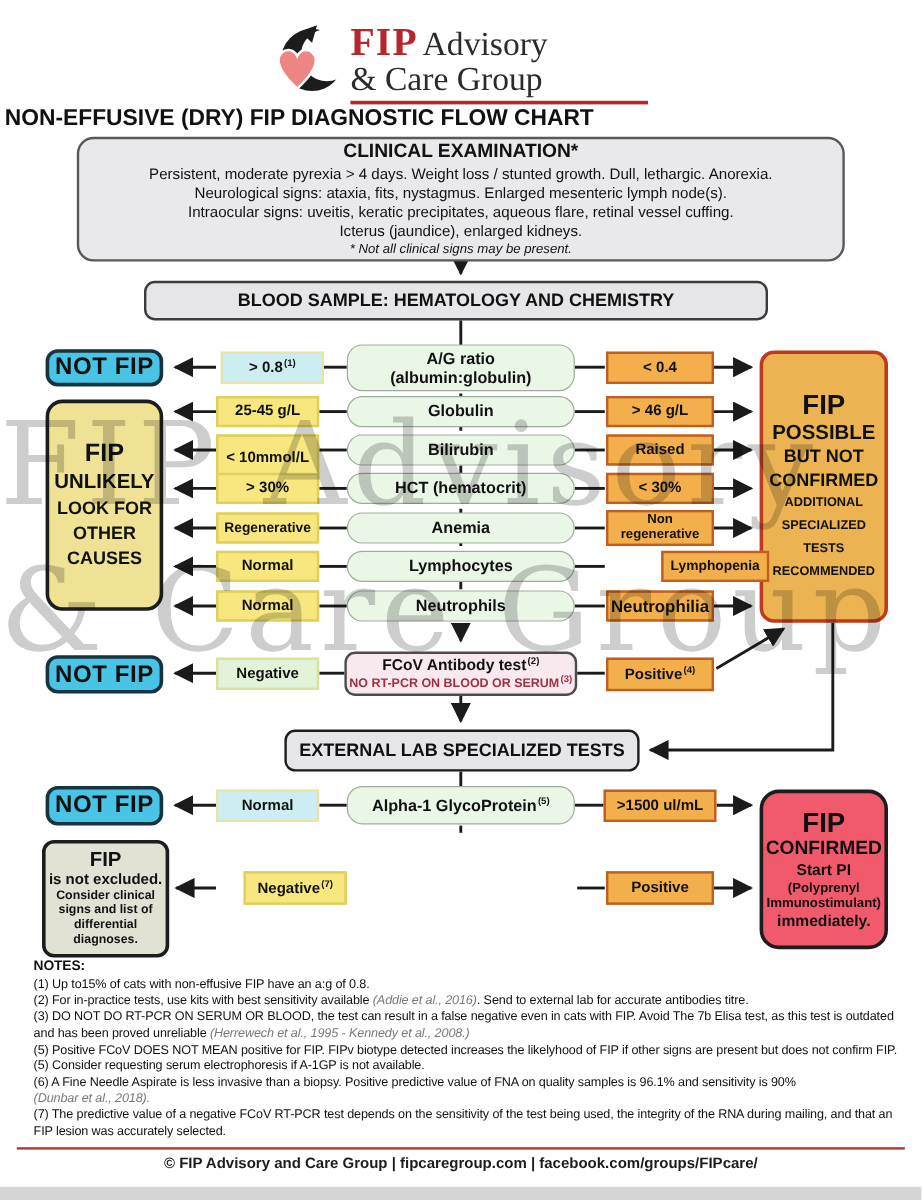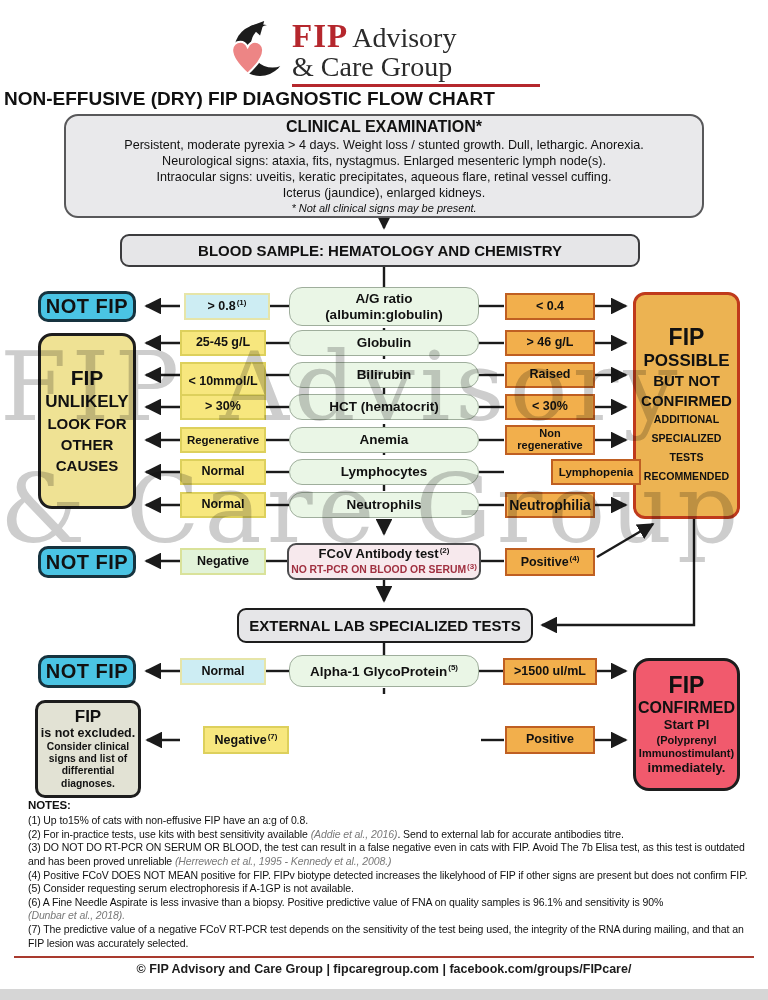--- a/index.html
+++ b/index.html
@@ -273,21 +273,21 @@
   <div class="watermark">
     <div>FIP Advisory</div>
     <div>&amp; Care Group</div>
   </div>
 
   <div class="abs notes">
     <div class="nt">NOTES:</div>
     <div>(1) Up to15% of cats with non-effusive FIP have an a:g of 0.8.</div>
     <div><span>(2) For in-practice tests, use kits with best sensitivity available </span><span class="cite">(Addie et al., 2016)</span><span>. Send to external lab for accurate antibodies titre.</span></div>
     <div><span>(3) DO NOT DO RT-PCR ON SERUM OR BLOOD,  the test can result in a false negative even in cats with FIP. Avoid The 7b Elisa test, as this test is outdated and has been proved unreliable </span><span class="cite">(Herrewech et al., 1995 - Kennedy et al., 2008.)</span></div>
-    <div>(4) Positive FCoV DOES NOT MEAN positive for FIP. FIPv biotype detected increases the likelyhood of FIP if other signs are present but does not confirm FIP.</div>
+    <div>(5) Positive FCoV DOES NOT MEAN positive for FIP. FIPv biotype detected increases the likelyhood of FIP if other signs are present but does not confirm FIP.</div>
     <div>(5) Consider requesting serum electrophoresis if A-1GP is not available.</div>
     <div>(6) A Fine Needle Aspirate is less invasive than a biopsy. Positive predictive value of FNA on quality samples is 96.1% and sensitivity is 90%</div>
     <div class="cite">(Dunbar  et al., 2018).</div>
     <div>(7) The predictive value of a negative FCoV RT-PCR test depends on the sensitivity of the test being used, the integrity of the RNA during mailing, and that an FIP lesion was accurately selected.</div>
   </div>
 
   <div class="abs rule"></div>
   <div class="abs footer">© FIP Advisory and Care Group  |  fipcaregroup.com  |  facebook.com/groups/FIPcare/</div>
   <div class="abs bottomstrip"></div>
 

